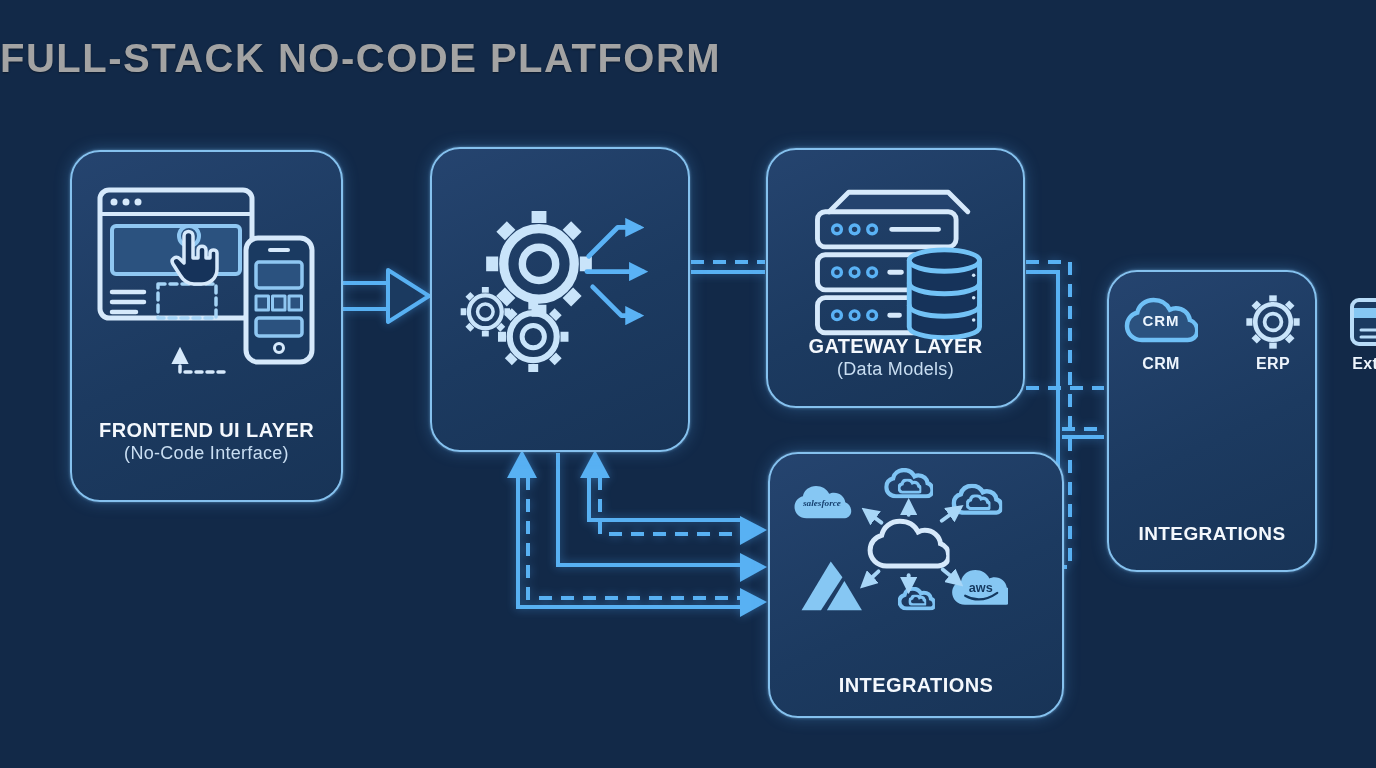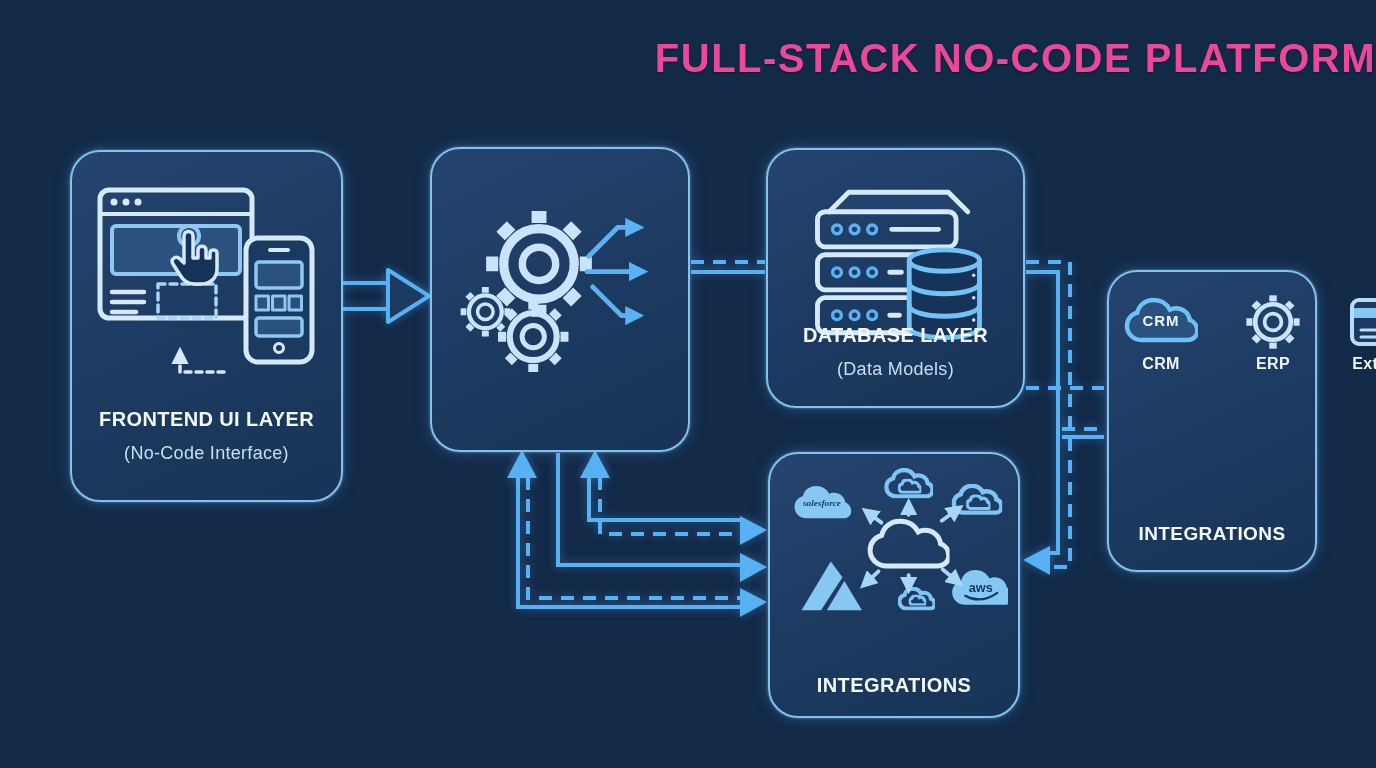--- a/index.html
+++ b/index.html
@@ -2,36 +2,36 @@
 <html><head>
 <meta charset="utf-8">
 <style>
   html,body{margin:0;padding:0;}
   body{
     width:1376px;height:768px;position:relative;overflow:hidden;
     background:#122948;
     font-family:"Liberation Sans",sans-serif;
   }
   .title{
-    position:absolute;left:0;top:36px;width:100%;text-align:right;
-    color:#ec4899;font-size:40px;font-weight:800;letter-spacing:1.5px;
+    position:absolute;left:0;top:36px;width:100%;text-align:left;
+    color:#a3a3a3;font-size:40px;font-weight:800;letter-spacing:1.5px;
     text-shadow:0 1px 2px rgba(0,0,0,.4);
   }
   .box{
     position:absolute;z-index:2;box-sizing:border-box;
     border:2.5px solid #85c1ee;border-radius:30px;
     background:linear-gradient(155deg,#25446f 0%,#1c3a60 55%,#183457 100%);
     box-shadow:0 0 16px rgba(91,170,240,.30),0 0 3px rgba(140,195,240,.55);
   }
   #connectors{position:absolute;left:0;top:0;z-index:1;
     filter:drop-shadow(0 0 5px rgba(80,170,250,.45));}
   .icon-svg{position:absolute;}
   .label-block{position:absolute;left:0;right:0;text-align:center;}
   .box-label{color:#f4f8fd;font-weight:bold;font-size:20px;letter-spacing:.4px;line-height:1.25;}
-  .box-sub{color:#c9def2;font-size:18px;margin-top:11px;letter-spacing:.3px;}
+  .box-sub{color:#c9def2;font-size:18px;margin-top:0;letter-spacing:.3px;}
   .eco-grid{
     position:absolute;left:10px;right:10px;top:20px;
     display:grid;grid-template-columns:1fr 1fr 1fr 1fr;row-gap:8px;column-gap:2px;
     justify-items:center;
     gap:28px;
   }
   .eco-cell{display:flex;flex-direction:column;align-items:center;}
   .eco-caption{color:#eef5fd;font-weight:bold;font-size:16px;margin-top:3px;letter-spacing:.3px;}
 </style>
 </head>
@@ -185,26 +185,26 @@
         <path d="M116,80 V148 a36,11 0 0 0 72,0 V80" fill="#16335a"></path>
         <ellipse cx="152" cy="80" rx="36" ry="11" fill="#16335a"></ellipse>
         <path d="M116,103 a36,11 0 0 0 72,0 M116,126 a36,11 0 0 0 72,0"></path>
         <circle cx="182" cy="95" r="1.8" fill="#cfe6fa" stroke="none"></circle>
         <circle cx="182" cy="118" r="1.8" fill="#cfe6fa" stroke="none"></circle>
         <circle cx="182" cy="141" r="1.8" fill="#cfe6fa" stroke="none"></circle>
       </g>
     </g>
   </svg>
   <div class="label-block" style="bottom:26px;">
-    <div class="box-label">DATABASE LAYER</div>
+    <div class="box-label">GATEWAY LAYER</div>
     <div class="box-sub">(Data Models)</div>
   </div>
 </div>
 
-<div class="box" style="left:768px;top:452px;width:252px;height:266px;">
+<div class="box" style="left:768px;top:452px;width:296px;height:266px;">
   <svg class="icon-svg" style="left:14px;top:10px;" width="224" height="166" viewBox="0 0 230 170">
 
     <use href="#cloud" x="85" y="55" width="85" height="53" fill="none" stroke="#d6e9fb" stroke-width="6"></use>
 
     <g>
       <use href="#cloud" x="8" y="20" width="62" height="38" fill="#86c7f3"></use>
       <text x="39" y="43" text-anchor="middle" font-family="Liberation Serif, serif" font-style="italic" font-weight="bold" font-size="9.5" fill="#16406f">salesforce</text>
     </g>
 
     <g fill="none" stroke="#7fc4f4">

